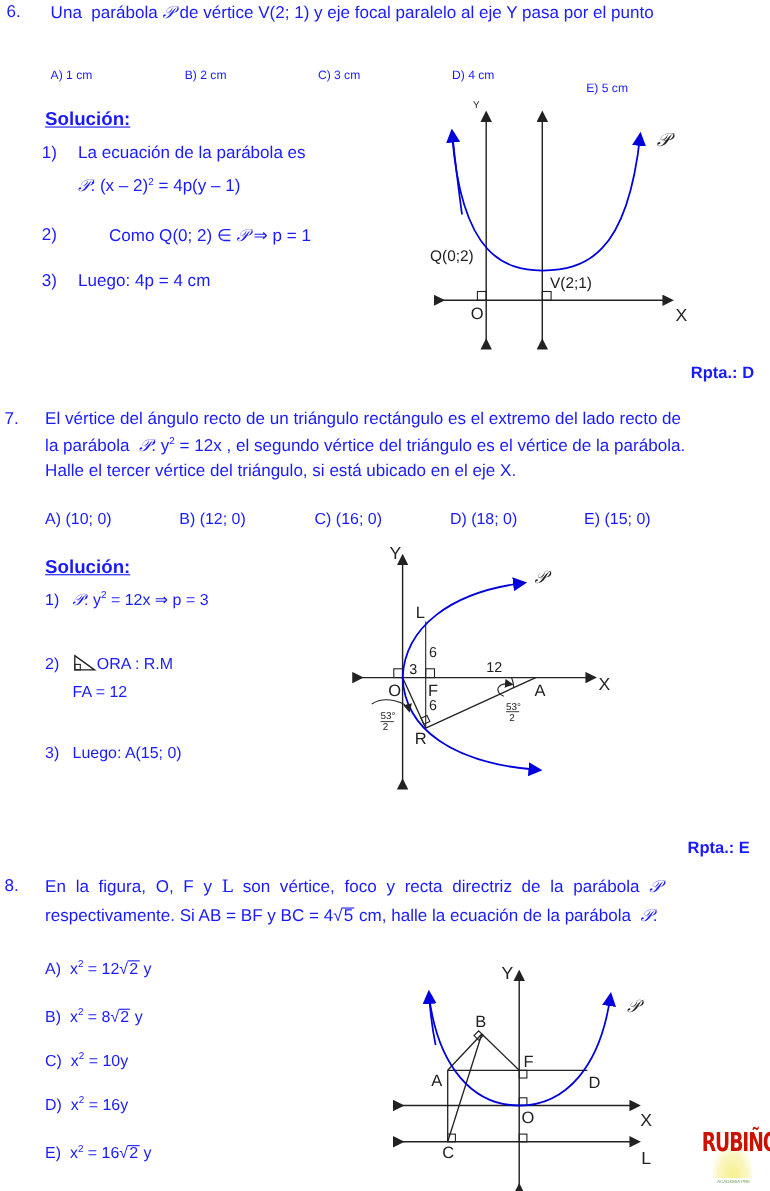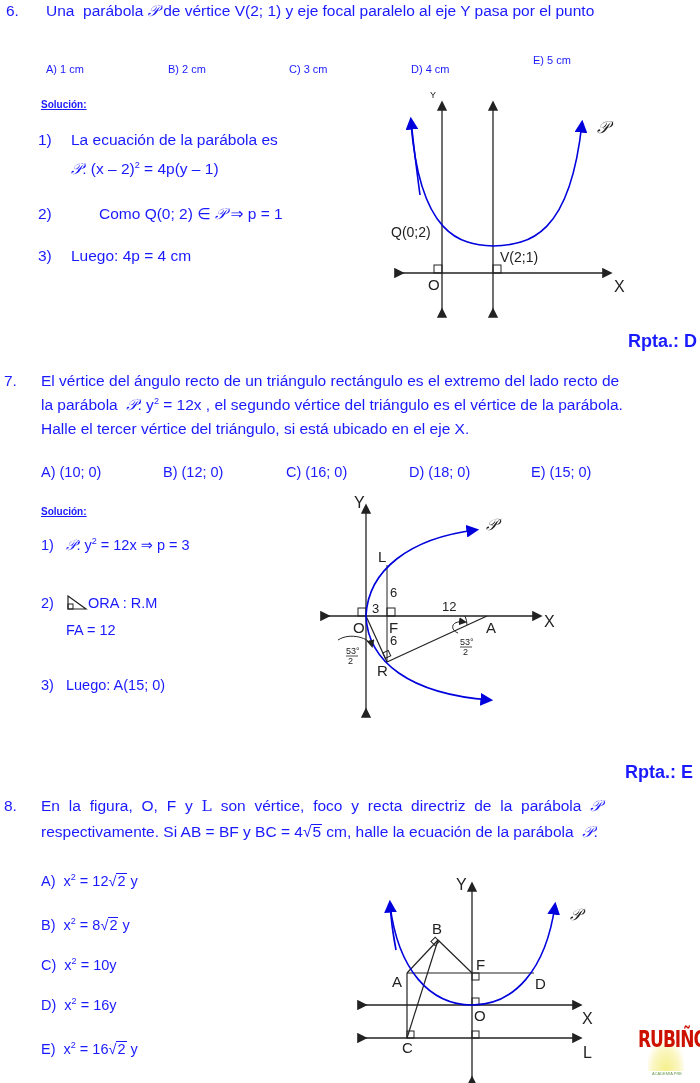--- a/index.html
+++ b/index.html
@@ -1,42 +1,42 @@
 <!DOCTYPE html>
 <html><head>
 <meta charset="utf-8">
 <style>
   html, body { margin:0; padding:0; background:#ffffff; }
   body { width:700px; height:1083px; position:relative; overflow:hidden;
          font-family:"Liberation Sans", sans-serif; color:#1a1aff; }
   .abs { position:absolute; }
   .txt { font-size:15.5px; line-height:22px; color:#1a1aff; white-space:nowrap; }
   .script { font-family:"DejaVu Serif", serif; font-style:italic; }
-  .sol { font-weight:bold; text-decoration:underline; font-size:10px; }
-  .rpta { font-weight:bold; font-size:18px; }
+  .sol { font-weight:bold; text-decoration:underline; font-size:17px; }
+  .rpta { font-weight:bold; font-size:15px; }
   sup { font-size:9px; vertical-align:6px; line-height:0; }
   .sqrt { display:inline-block; border-top:1px solid #1a1aff; padding:0 1px; line-height:14px; }
   .opt { font-size:11px; }
   .small { font-size:14.5px; }
   svg text { font-family:"Liberation Sans", sans-serif; }
   .logo { font-family:"DejaVu Sans", sans-serif; font-weight:bold; color:#cc1100; font-size:17px; letter-spacing:-1px; transform:scaleY(1.4); }
 </style>
 </head>
 <body>
 
 <div class="abs txt" style="left:6px;top:0px;">6.</div>
 <div class="abs txt" style="left:46px;top:0px;width:648px;">
   <div>Una&nbsp; parábola <span class="script">𝒫</span> de vértice V(2; 1) y eje focal paralelo al eje Y pasa por el punto</div>
 </div>
 
 <div class="abs opt" style="left:46px;top:63px;">A) 1 cm</div>
 <div class="abs opt" style="left:168px;top:63px;">B) 2 cm</div>
 <div class="abs opt" style="left:289px;top:63px;">C) 3 cm</div>
 <div class="abs opt" style="left:411px;top:63px;">D) 4 cm</div>
-<div class="abs opt" style="left:533px;top:54px;">E) 5 cm</div>
+<div class="abs opt" style="left:533px;top:75px;">E) 5 cm</div>
 
 <div class="abs sol" style="left:41px;top:99px;">Solución:</div>
 <div class="abs txt" style="left:38px;top:129px;">1)</div>
 <div class="abs txt" style="left:71px;top:129px;">La ecuación de la parábola es</div>
 <div class="abs txt" style="left:71px;top:158px;"><span class="script">𝒫</span>: (x – 2)<sup>2</sup> = 4p(y – 1)</div>
 <div class="abs txt" style="left:38px;top:203px;">2)</div>
 <div class="abs txt" style="left:71px;top:203px;margin-left:28px;">Como Q(0; 2) ∈ <span class="script">𝒫</span> ⇒ p = 1</div>
 <div class="abs txt" style="left:38px;top:245px;">3)</div>
 <div class="abs txt" style="left:71px;top:245px;">Luego:  4p = 4 cm</div>
 

